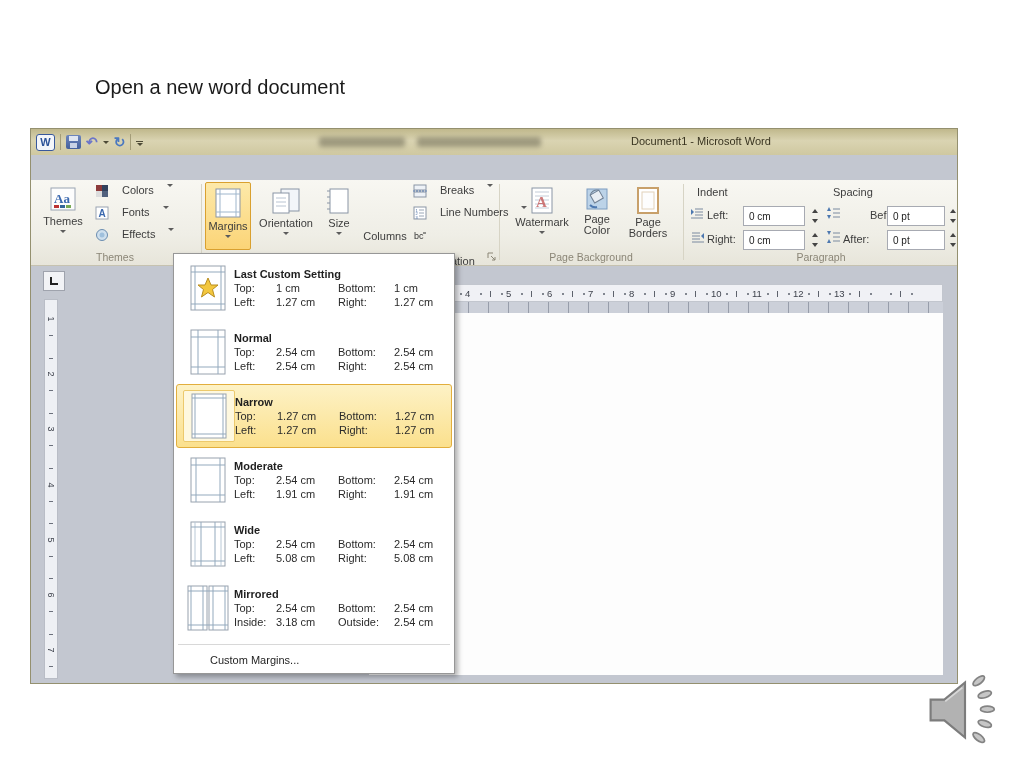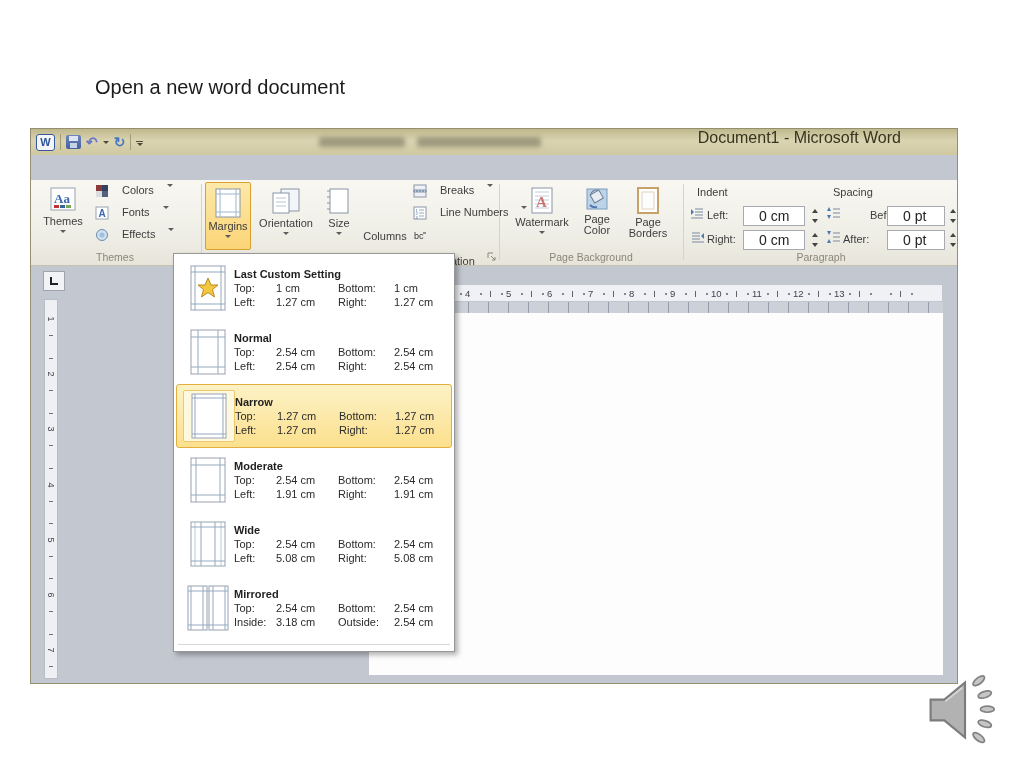--- a/index.html
+++ b/index.html
@@ -22,21 +22,21 @@
     color:#2d5398; font-weight:bold; font-size:11px; text-align:center; line-height:15px; }
   #save-icon { width:15px; height:14px; background:linear-gradient(#6d86bd,#44609c); border-radius:2px; position:relative; }
   #save-icon::before { content:""; position:absolute; left:3px; top:1px; width:9px; height:5px; background:#dfe6f2; }
   #save-icon::after { content:""; position:absolute; left:4px; bottom:1px; width:7px; height:5px; background:#c8d2e6; }
   .undo-glyph { color:#6b75c9; font-size:14px; font-weight:bold; line-height:14px; }
   .redo-glyph { color:#4a78c0; font-size:14px; font-weight:bold; line-height:14px; }
   .mini-caret { width:0; height:0; border-left:3px solid transparent; border-right:3px solid transparent; border-top:3px solid #4d4a36; }
   #qat-more { display:flex; flex-direction:column; align-items:center; gap:1px; padding-top:2px; }
   #qat-more .bar { width:7px; height:1px; background:#4d4a36; }
   .blur-blob { position:absolute; top:8px; height:10px; background:#6e6a55; opacity:.55; filter:blur(2.5px); border-radius:2px; }
-  #win-title { position:absolute; left:600px; top:0; width:270px; text-align:right; font-size:16px; color:#38331f; }
+  #win-title { position:absolute; left:600px; top:6px; width:270px; text-align:left; font-size:11px; color:#38331f; }
 
   
   #tabrow { position:absolute; left:0; top:26px; right:0; height:25px;
     background:linear-gradient(#f2f0e1,#e9e6d4); display:flex; align-items:flex-end; padding-left:6px; }
   .tab { font-size:11.5px; color:#41413a; padding:5px 13px 4px; position:relative; }
   .tab.file { background:linear-gradient(#4d7ec4,#2a59a4); color:#fff; border-radius:3px 3px 0 0;
     padding:5px 17px 4px; margin-right:6px; border:1px solid #1f4a8f; border-bottom:none; }
   .tab.active { background:#fbfbf8; border:1px solid #c3bca4; border-bottom:1px solid #fbfbf8;
     border-radius:2px 2px 0 0; margin-bottom:-1px; z-index:3; }
 
@@ -51,22 +51,22 @@
   .bigbtn .lbl { line-height:11px; }
   .dd-arrow { width:0; height:0; border-left:3px solid transparent; border-right:3px solid transparent; border-top:3px solid #5c5c5c; }
   #margins-btn { background:linear-gradient(#fde9a9,#fbd477); border:1px solid #d9a02f; }
 
   .stackbtn { position:absolute; display:flex; align-items:flex-start; gap:13px; height:20px; font-size:11px; color:#3d3d3d; }
   .smallicon { width:14px; height:14px; flex:none; }
 
   
   .fieldlbl { position:absolute; font-size:11px; color:#3d3d3d; }
   .grp-hd { position:absolute; font-size:11px; color:#3d3d3d; }
-  .spinbox { position:absolute; height:20px; background:#fff; border:1px solid #a7aab2; font-size:14px; color:#222;
-    display:flex; align-items:center; padding-left:15px; }
+  .spinbox { position:absolute; height:20px; background:#fff; border:1px solid #a7aab2; font-size:10px; color:#222;
+    display:flex; align-items:center; padding-left:5px; }
   .spinner { position:absolute; width:11px; height:20px; display:flex; flex-direction:column; align-items:center; justify-content:space-around; }
   .sp-up { width:0;height:0;border-left:3px solid transparent;border-right:3px solid transparent;border-bottom:4px solid #444; }
   .sp-dn { width:0;height:0;border-left:3px solid transparent;border-right:3px solid transparent;border-top:4px solid #444; }
 
   
   #page-white { position:absolute; left:338px; top:184px; width:574px; height:362px; background:#fdfdfd; }
   #tabsel { position:absolute; left:12px; top:142px; width:22px; height:20px; background:#f2f3f6;
     border:1px solid #9fa3ad; display:flex; align-items:center; justify-content:center; }
   #tabsel .L { width:8px; height:8px; border-left:2px solid #222; border-bottom:2px solid #222; }
 
@@ -612,20 +612,21 @@
             <span>2.54 cm</span>
           <span>Inside:</span>
             <span>3.18 cm</span>
           <span>Outside:</span>
             <span>2.54 cm</span>
         </div>
       </div>
     </div>
 
     <div id="menu-sep"></div>
+    <div id="menu-footer">Custom Margins...</div>
   </div>
 
 </div>
 
 <svg class="abs" id="speaker" viewBox="0 0 100 92">
   <path d="M10 34 h16 l24 -20 v64 l-24 -20 h-16 z" fill="#b2b2b2" stroke="#7c7c7c" stroke-width="2.5"></path>
   <path d="M27 36 l20 -16" stroke="#d8d8d8" stroke-width="2" fill="none"></path>
   <g fill="#c6c6c6" stroke="#838383" stroke-width="2">
     <ellipse cx="66" cy="12" rx="8" ry="3.6" transform="rotate(-38 66 12)"></ellipse>
     <ellipse cx="73" cy="28" rx="8" ry="3.6" transform="rotate(-18 73 28)"></ellipse>

